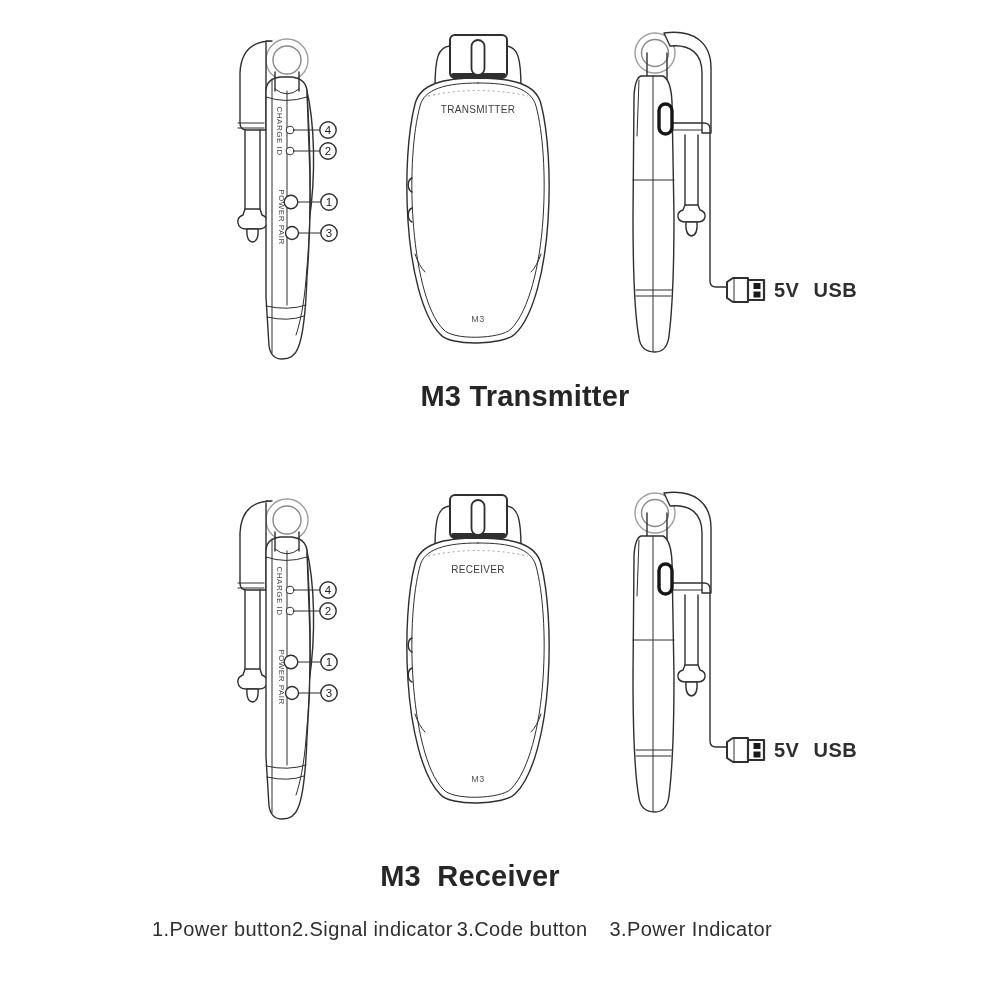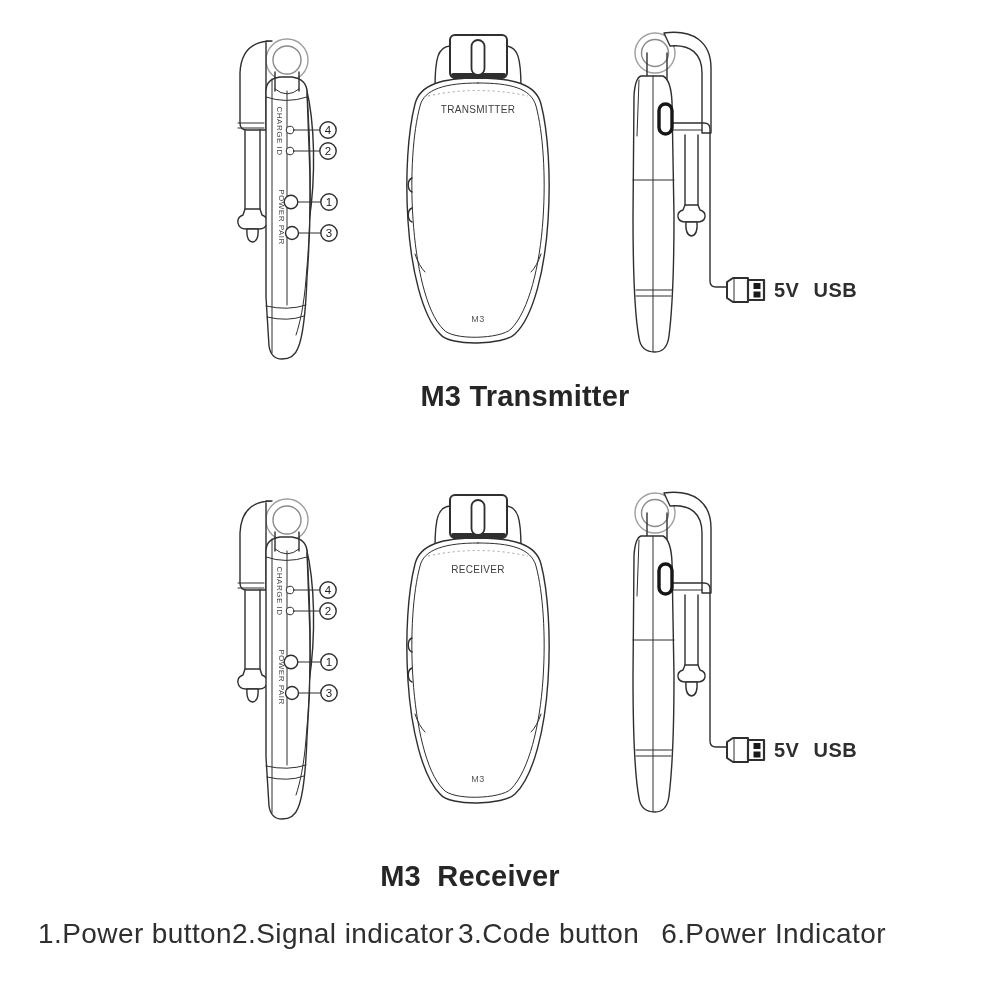--- a/index.html
+++ b/index.html
@@ -20,21 +20,21 @@
   .vlabel{font-family:"Liberation Sans",sans-serif;font-size:8px;letter-spacing:.5px;fill:#454545;}
   .devlabel{font-family:"Liberation Sans",sans-serif;font-size:10px;letter-spacing:.3px;fill:#3d3d3d;}
   .modlabel{font-family:"Liberation Sans",sans-serif;font-size:9px;letter-spacing:.5px;fill:#555555;}
   .callnum{font-family:"Liberation Sans",sans-serif;font-size:11.5px;fill:#222222;}
   .usbtxt{font-family:"Liberation Sans",sans-serif;font-size:20px;font-weight:bold;fill:#2e2e2e;
           letter-spacing:.5px;word-spacing:8px;}
   
   .caption{position:absolute;text-align:center;font-size:29px;font-weight:bold;color:#262626;
            white-space:pre;letter-spacing:.2px;}
   .legend{position:absolute;top:918px;left:0;width:924px;display:flex;justify-content:center;
-          font-size:28px;color:#2f2f2f;letter-spacing:.4px;align-items:flex-end;}
+          font-size:20px;color:#2f2f2f;letter-spacing:.4px;align-items:flex-end;}
   .legend span{white-space:pre;}
   .g30{} .g20{margin-left:4px;} .g22{margin-left:22px;}
 </style>
 </head>
 <body>
 
 <div class="abs" style="left:0;top:0;">
 
   <svg class="abs" style="left:228px;top:27px;" width="140" height="335" viewBox="0 0 140 335">
     <g>
@@ -269,14 +269,14 @@
     <text class="usbtxt" x="166" y="281">5V USB</text>
   </svg>
 
   <div class="caption" style="left:0;top:860px;width:940px;">M3  Receiver</div>
 </div>
 
 <div class="legend">
   <span>1.Power button</span>
   <span class="g30">2.Signal indicator</span>
   <span class="g20">3.Code button</span>
-  <span class="g22">6.Power Indicator</span>
+  <span class="g22">3.Power Indicator</span>
 </div>
 
 </body></html>

